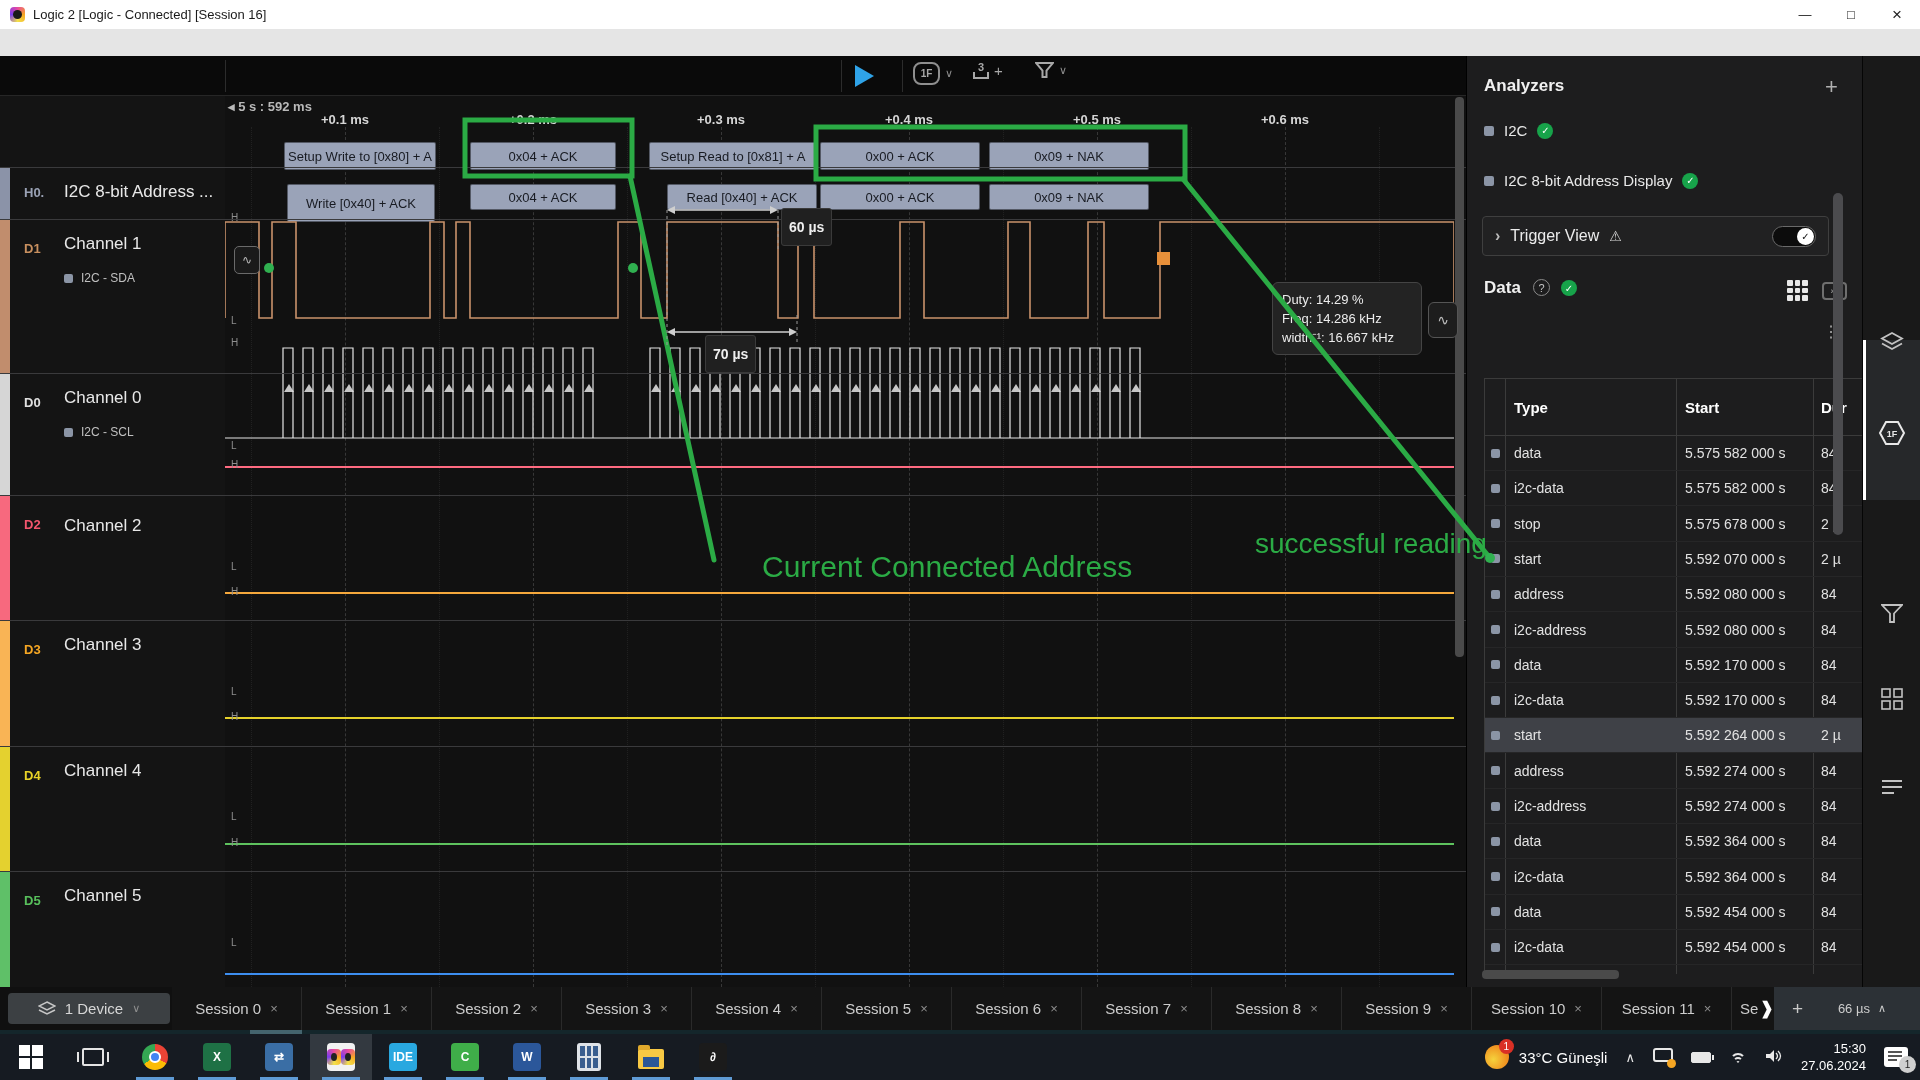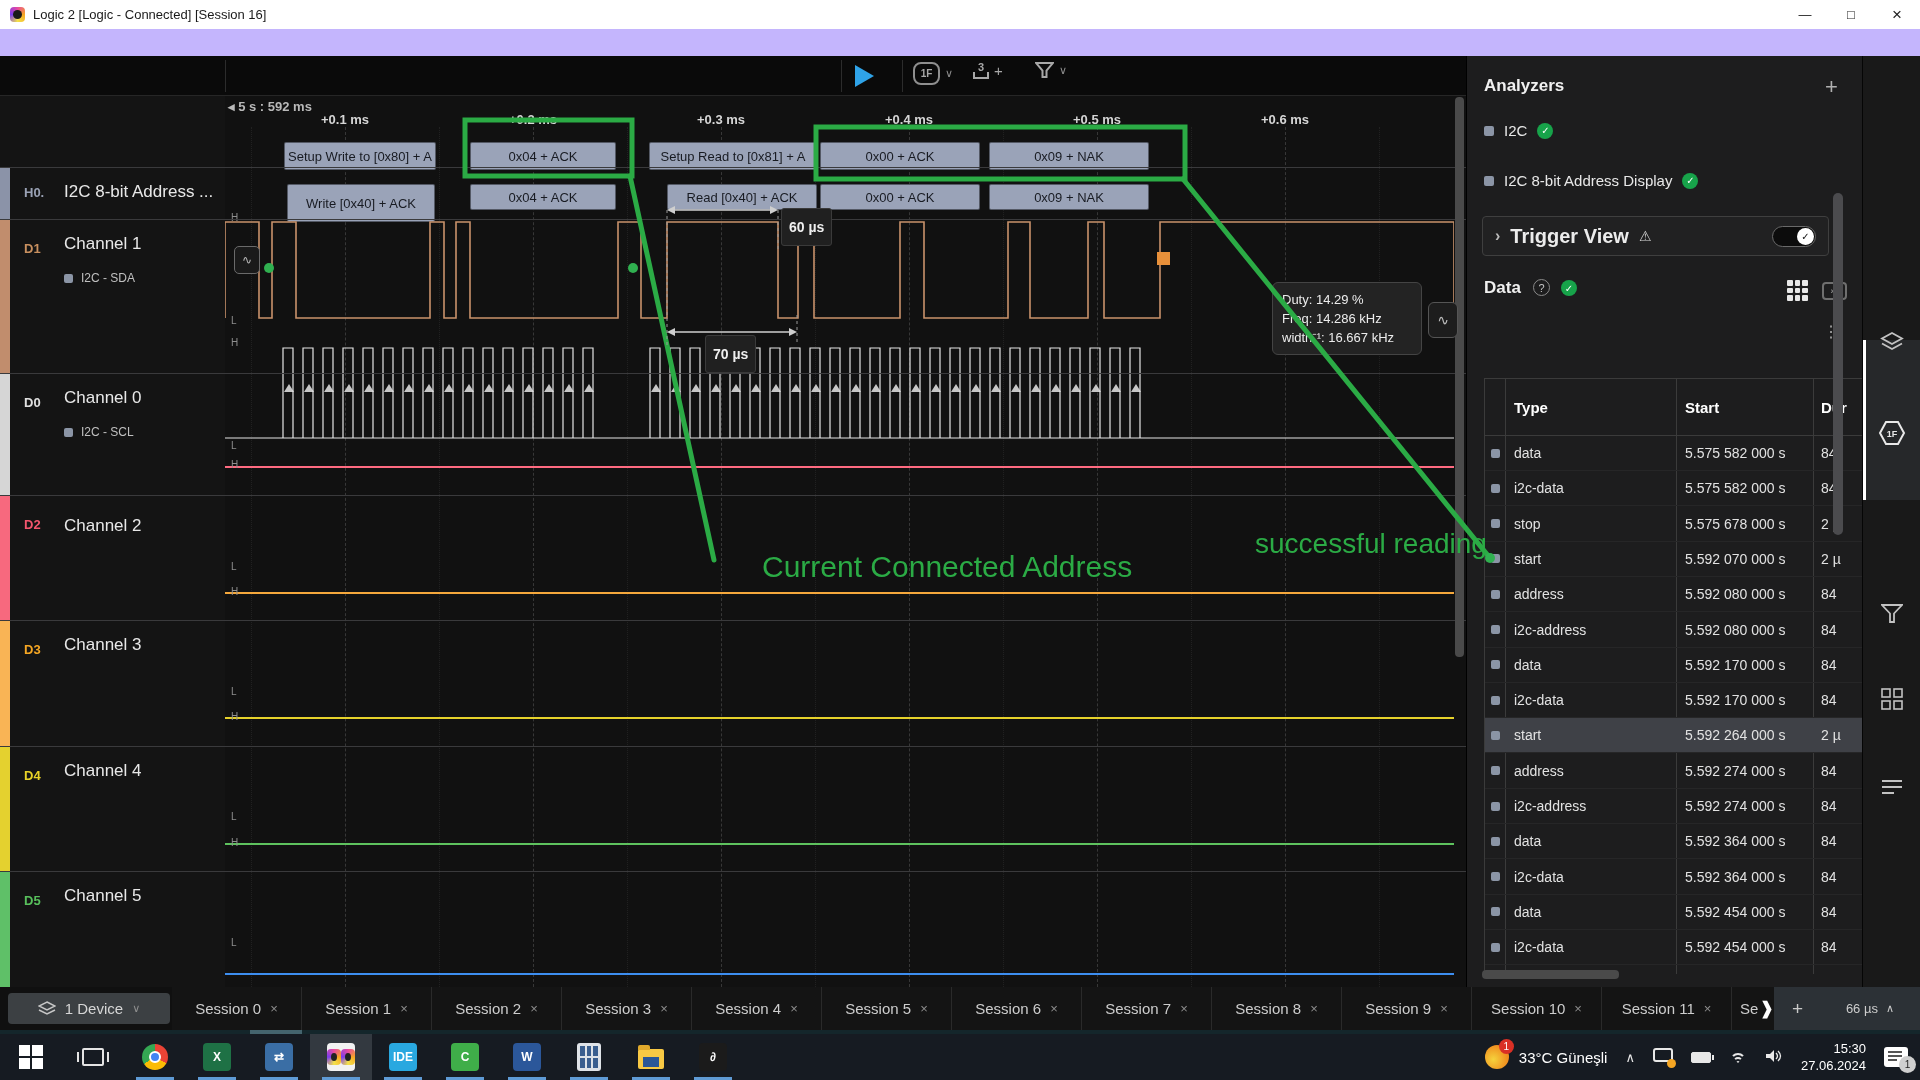--- a/index.html
+++ b/index.html
@@ -1,18 +1,18 @@
 <!DOCTYPE html>
 <html><head>
 <meta charset="utf-8">
 <style>
   *{box-sizing:border-box;margin:0;padding:0}
   body{margin:0;background:#000}
   #screen{position:relative;width:1920px;height:1080px;overflow:hidden;
-    font-family:"Liberation Sans",sans-serif;background:#c4b5fd;color:#ddd}
+    font-family:"Liberation Sans",sans-serif;background:#e5e5e5;color:#ddd}
   .abs{position:absolute}
 
   
   #titlebar{position:absolute;left:0;top:0;width:1920px;height:29px;background:#fff;
     display:flex;align-items:center;color:#1a1a1a;font-size:13px}
   #app-logo{width:15px;height:15px;border-radius:4px;margin:0 8px 0 10px;
     background:conic-gradient(#e84aa0,#f6a623,#f3e24a,#7a3cf0,#e84aa0);position:relative}
   #app-logo:after{content:"";position:absolute;inset:3px;border-radius:50%;background:#1a1a1a}
   .wctl{width:46px;height:29px;display:flex;align-items:center;justify-content:center;color:#222;font-size:13px}
   #menubar{position:absolute;left:0;top:29px;width:1920px;height:27px;background:#fff;
@@ -64,21 +64,21 @@
 
   
   #right-panel{position:absolute;left:1466px;top:0;width:396px;height:931px;background:#1d1d1e;border-left:1px solid #000}
   .panel-title{position:absolute;left:17px;font-size:17px;font-weight:bold;color:#f0f0f0}
   .an-item{position:absolute;left:17px;display:flex;align-items:center;gap:10px;font-size:15px;color:#e8e8e8}
   .an-sq{width:10px;height:10px;border-radius:2px;background:#8b95a6}
   .gcheck{width:16px;height:16px;border-radius:50%;background:#17a34a;color:#fff;font-size:10px;
     display:flex;align-items:center;justify-content:center}
   #trigger-box{position:absolute;left:15px;top:160px;width:347px;height:40px;background:#212122;
     border:1px solid #3f3f3f;border-radius:4px;display:flex;align-items:center;gap:10px;padding:0 12px}
-  #trigger-box .tv{font-size:20px;font-weight:bold;color:#ececec}
+  #trigger-box .tv{font-size:16px;font-weight:normal;color:#ececec}
   .warn{color:#d8d8d8;font-size:14px}
   #toggle{margin-left:auto;width:44px;height:21px;border-radius:11px;background:#0c0c0c;border:1px solid #6a6a6a;position:relative}
   #toggle .knob{position:absolute;right:1px;top:1px;width:17px;height:17px;border-radius:50%;background:#fff;
     color:#111;font-size:10px;display:flex;align-items:center;justify-content:center}
   .help-c{width:17px;height:17px;border-radius:50%;border:1px solid #8a8a8a;color:#c5c5c5;font-size:11px;
     display:flex;align-items:center;justify-content:center}
   #grid-ico{position:absolute;left:320px;top:224px;width:21px;height:21px;display:grid;
     grid-template-columns:repeat(3,1fr);gap:2px}
   #grid-ico i{background:#e8e8e8;border-radius:1px}
   #term-ico{position:absolute;left:355px;top:226px;width:25px;height:18px;border:2px solid #6f6f6f;border-radius:4px;
@@ -110,21 +110,21 @@
   #device-pill{margin:6px 2px 6px 8px;width:162px;background:#3c4043;border-radius:4px;color:#d6d6d6;
     display:flex;align-items:center;justify-content:center;gap:9px;font-size:15px}
   .stab{width:130px;border-right:1px solid #2a2a2a;display:flex;align-items:center;justify-content:center;gap:9px;
     font-size:15px;color:#cdcdcd;background:#141414;white-space:nowrap;overflow:hidden}
   .stab .x{color:#8f8f8f;font-size:13px}
   #tab-overflow{width:42px;position:relative;overflow:hidden;background:#141414;display:flex;align-items:center;
     font-size:15px;color:#cdcdcd;padding-left:8px}
   #tab-overflow .arrow{position:absolute;right:0;color:#fff;font-weight:bold;font-size:17px}
   #bar-right{flex:1;background:#2c3136;display:flex;align-items:center;color:#cdcdcd}
   #add-session{font-size:19px;margin-left:18px;color:#c9c9c9}
-  #zoom-label{margin-left:auto;margin-right:26px;font-size:13px;display:flex;gap:8px;align-items:center}
+  #zoom-label{margin-left:auto;margin-right:34px;font-size:13px;display:flex;gap:8px;align-items:center}
   #capture-strip{position:absolute;left:0;top:1030px;width:1920px;height:4px;background:#14262b}
   #capture-thumb{position:absolute;left:250px;top:1030px;width:52px;height:4px;background:#44646e}
 
   
   #taskbar{position:absolute;left:0;top:1034px;width:1920px;height:46px;background:#161b22;display:flex;align-items:center}
   .tb-btn{width:62px;height:46px;display:flex;align-items:center;justify-content:center;position:relative}
   .tb-btn.running:after{content:"";position:absolute;left:12px;right:12px;bottom:0;height:3px;background:#5f9bd5}
   .tb-btn.active{background:#333940}
   #win-logo{display:grid;grid-template-columns:11px 11px;grid-template-rows:11px 11px;gap:2px}
   #win-logo i{background:#fff}

